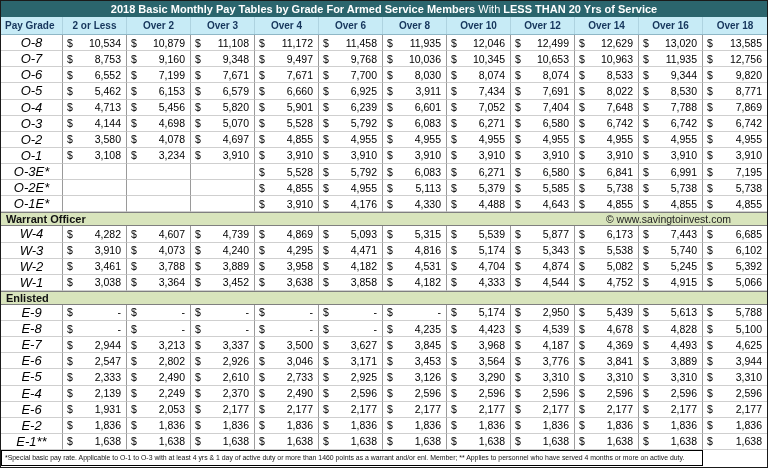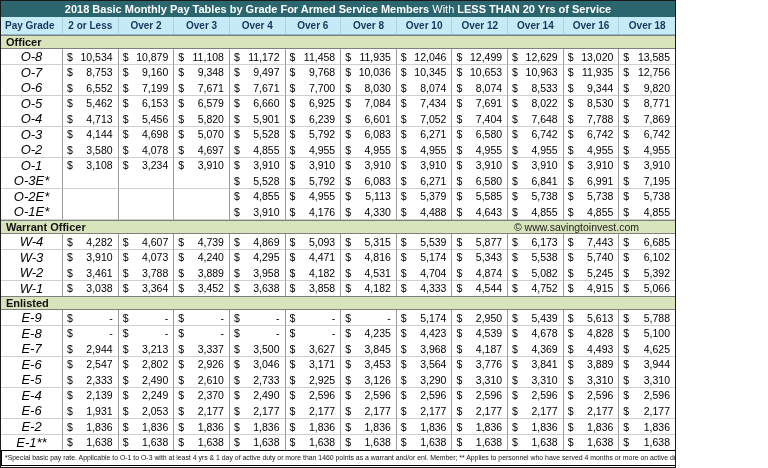--- a/index.html
+++ b/index.html
@@ -1,18 +1,18 @@
 <!DOCTYPE html>
 <html style="--title-bg: #2b656d; --title-text: #ffffff; --header-bg: #c7ebf6; --header-text: #16365c; --band-bg: #d8e4bc; --cell-bg: #ffffff; --grid-line: #9a9a9a; --row-line: #cfcfcf; --border: #1a1a1a;"><head>
 <meta charset="utf-8">
 <style>
   html,body { margin:0; padding:0; background:#ffffff; }
   * { box-sizing:border-box; }
   .sheet {
-    width:676px; height:468px;
+    width:768px; height:468px;
     font-family:"Liberation Sans", sans-serif;
     background:#ffffff;
     border:1px solid var(--border,#1a1a1a);
     display:flex; flex-direction:column;
     overflow:hidden;
   }
   .title-bar {
     flex:0 0 16px;
     background:var(--title-bg,#2b656d);
     color:var(--title-text,#ffffff);
@@ -90,23 +90,20 @@
       <div class="hcell">Over 4</div>
       <div class="hcell">Over 6</div>
       <div class="hcell">Over 8</div>
       <div class="hcell">Over 10</div>
       <div class="hcell">Over 12</div>
       <div class="hcell">Over 14</div>
       <div class="hcell">Over 16</div>
       <div class="hcell">Over 18</div>
     </div>
   <div class="tbody" id="table-body">
-      <div class="band">
-        <span class="band-label">Officer</span>
-      </div>
       <div class="grid-row data-row">
         <div class="gcell">O-8</div>
         <div class="cell">
           <span class="dollar">$</span>
           <span class="amt">10,534</span>
         </div>
         <div class="cell">
           <span class="dollar">$</span>
           <span class="amt">10,879</span>
         </div>
@@ -258,21 +255,21 @@
         <div class="cell">
           <span class="dollar">$</span>
           <span class="amt">6,660</span>
         </div>
         <div class="cell">
           <span class="dollar">$</span>
           <span class="amt">6,925</span>
         </div>
         <div class="cell">
           <span class="dollar">$</span>
-          <span class="amt">7,084</span>
+          <span class="amt">3,911</span>
         </div>
         <div class="cell">
           <span class="dollar">$</span>
           <span class="amt">7,434</span>
         </div>
         <div class="cell">
           <span class="dollar">$</span>
           <span class="amt">7,691</span>
         </div>
         <div class="cell">

